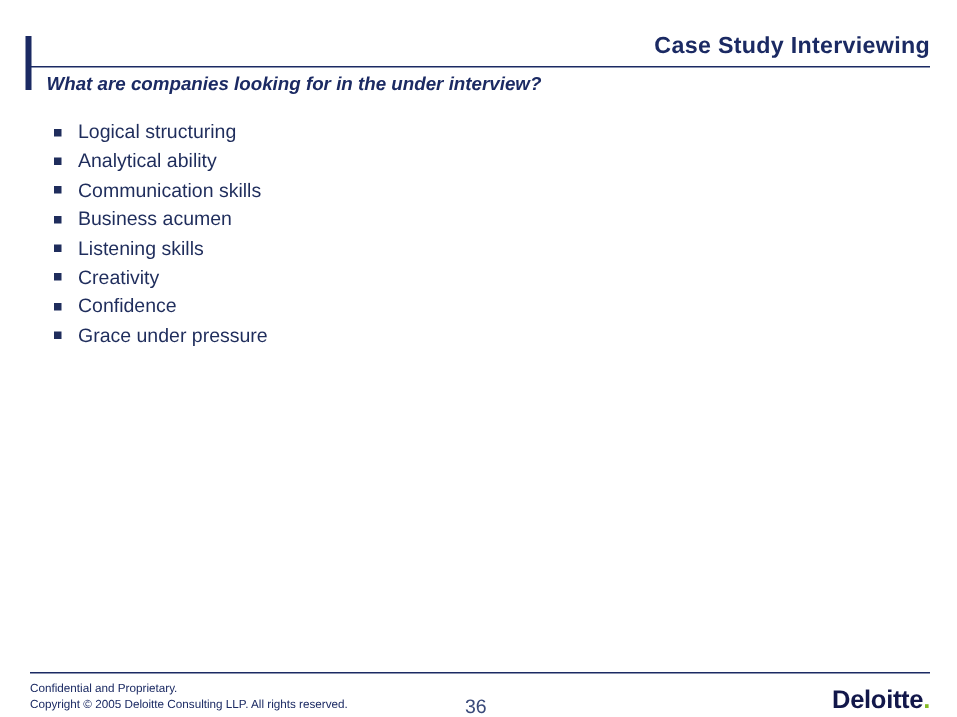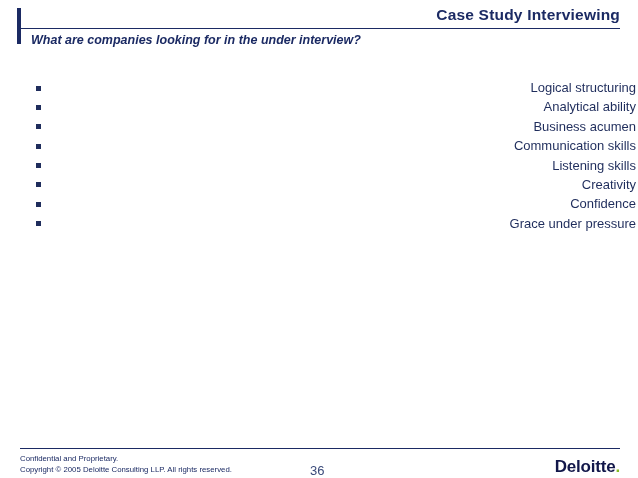--- a/index.html
+++ b/index.html
@@ -18,21 +18,21 @@
     width: 638px;
     height: 478px;
     background: #ffffff;
     box-sizing: border-box;
   }
 
   
   .header {
     position: absolute;
     left: 0;
-    top: 0;
+    top: 16px;
     width: 638px;
     height: 60px;
   }
   .header-accent-bar {
     position: absolute;
     left: 17px;
     top: 8px;
     width: 4px;
     height: 36px;
     background: #1b2a63;
@@ -66,21 +66,20 @@
     color: #1b2a63;
     white-space: nowrap;
   }
 
   
   .content {
     position: absolute;
     left: 0;
     top: 78px;
     width: 636px;
-    text-align: right;
   }
   .bullet-list {
     list-style: none;
     margin: 0;
     padding: 0;
   }
   .bullet-item {
     position: relative;
     padding-left: 52px;
     height: 19.4px;
@@ -162,25 +161,25 @@
       <li class="bullet-item">
         <span class="bullet-marker"></span>
         <span>Logical structuring</span>
       </li>
       <li class="bullet-item">
         <span class="bullet-marker"></span>
         <span>Analytical ability</span>
       </li>
       <li class="bullet-item">
         <span class="bullet-marker"></span>
+        <span>Communication skills</span>
+      </li>
+      <li class="bullet-item">
+        <span class="bullet-marker"></span>
         <span>Business acumen</span>
-      </li>
-      <li class="bullet-item">
-        <span class="bullet-marker"></span>
-        <span>Communication skills</span>
       </li>
       <li class="bullet-item">
         <span class="bullet-marker"></span>
         <span>Listening skills</span>
       </li>
       <li class="bullet-item">
         <span class="bullet-marker"></span>
         <span>Creativity</span>
       </li>
       <li class="bullet-item">

